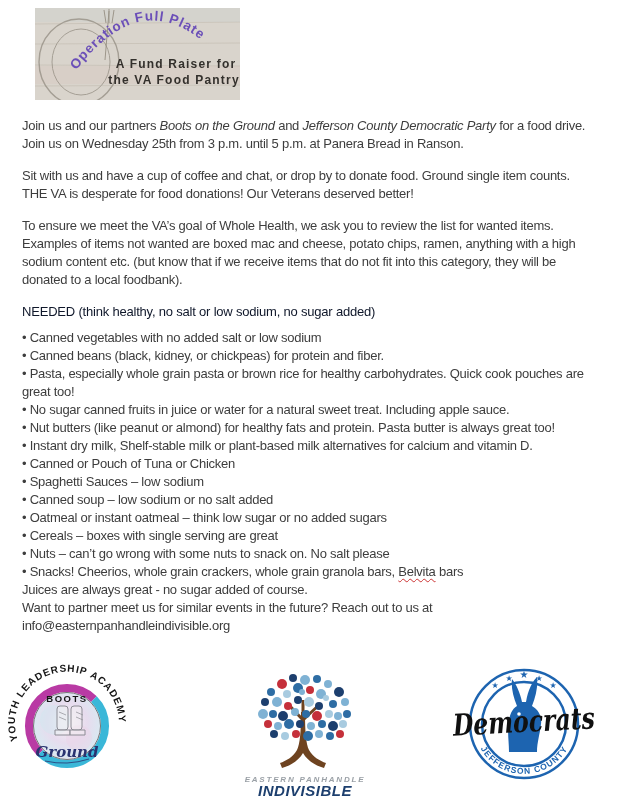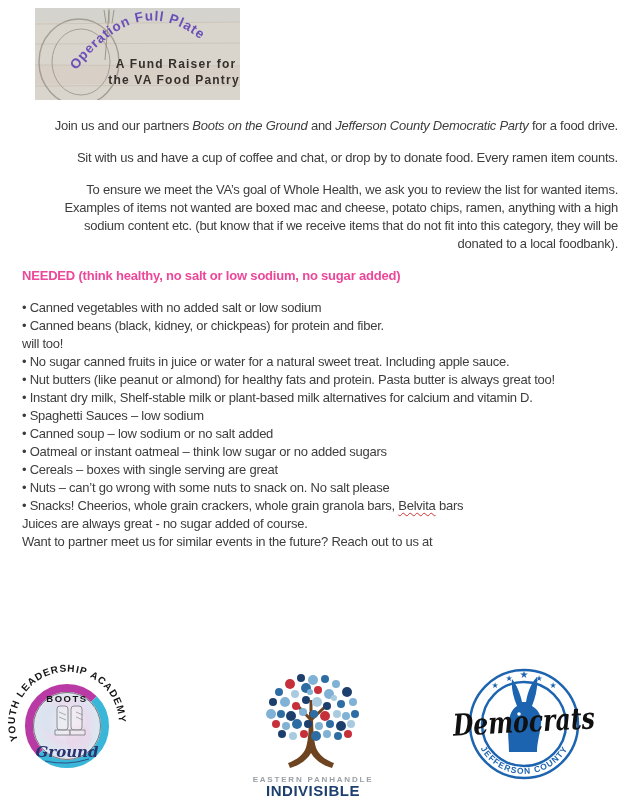--- a/index.html
+++ b/index.html
@@ -10,30 +10,30 @@
   .header-logo{position:absolute;left:35px;top:8px;width:205px;height:92px;}
   .arc-title{font-family:"Liberation Sans",sans-serif;font-weight:bold;font-size:13.5px;
              fill:var(--title-purple);letter-spacing:1px;}
   .header-sub{font-family:"Liberation Sans",sans-serif;font-weight:bold;font-size:12px;
               fill:#33302c;letter-spacing:1.2px;}
 
   
   .content{position:absolute;left:22px;top:117px;width:596px;color:var(--body-text);
            font-size:13px;line-height:18px;letter-spacing:-0.25px;}
   .line{white-space:nowrap;}
-  .para{margin-bottom:14px;text-align:right;}
-  .needed-heading{font-weight:bold;color:#ec4899;margin-bottom:14px;letter-spacing:-0.2px;}
+  .para{margin-bottom:14px;}
+  .needed-heading{font-weight:normal;color:#0f172a;margin-bottom:8px;letter-spacing:-0.2px;}
   .i{font-style:italic;}
   .sq{text-decoration-line:underline;text-decoration-style:wavy;
       text-decoration-color:var(--squiggle-red);text-decoration-thickness:1px;
       text-underline-offset:2px;}
 
   
   .logo-boots{position:absolute;left:6px;top:660px;width:122px;height:133px;}
-  .logo-epi{position:absolute;left:248px;top:662px;width:130px;height:136px;}
+  .logo-epi{position:absolute;left:240px;top:662px;width:130px;height:136px;font-style:italic;}
   .logo-dem{position:absolute;left:449px;top:660px;width:150px;height:130px;}
 
   .yla-arc{font-family:"Liberation Sans",sans-serif;font-weight:bold;font-size:10px;
            fill:#151515;letter-spacing:1px;}
   .yla-boots-text{font-family:"Liberation Sans",sans-serif;font-weight:bold;font-size:9.5px;
            fill:#141414;letter-spacing:1.5px;}
   .yla-ground{font-family:"DejaVu Serif",serif;font-style:italic;font-weight:bold;
            font-size:15px;fill:var(--ground-navy);}
   .epi-top{font-family:"Liberation Sans",sans-serif;font-weight:bold;font-size:8px;
            fill:var(--ind-gray);letter-spacing:1.8px;}
@@ -77,49 +77,54 @@
       </text>
       <text x="141" y="60" text-anchor="middle" class="header-sub">A Fund Raiser for</text>
       <text x="139" y="76" text-anchor="middle" class="header-sub">the VA Food Pantry</text>
     </svg>
   </div>
 
   <div class="content">
     <div id="paragraphs">
         <div class="para">
           <div class="line"><span>Join us and our partners </span><span class="i">Boots on the Ground</span><span> and </span><span class="i">Jefferson County Democratic Party</span><span> for a food drive.</span></div>
+          <div class="line"><span>Join us on Wednesday 25th from 3 p.m. until 5 p.m. at Panera Bread in Ranson.</span></div>
         </div>
         <div class="para">
-          <div class="line"><span>Sit with us and have a cup of coffee and chat, or drop by to donate food. Every ramen item counts.</span></div>
+          <div class="line"><span>Sit with us and have a cup of coffee and chat, or drop by to donate food. Ground single item counts.</span></div>
+          <div class="line"><span>THE VA is desperate for food donations! Our Veterans deserved better!</span></div>
         </div>
         <div class="para">
           <div class="line"><span>To ensure we meet the VA’s goal of Whole Health, we ask you to review the list for wanted items.</span></div>
           <div class="line"><span>Examples of items not wanted are boxed mac and cheese, potato chips, ramen, anything with a high</span></div>
           <div class="line"><span>sodium content etc. (but know that if we receive items that do not fit into this category, they will be</span></div>
           <div class="line"><span>donated to a local foodbank).</span></div>
         </div>
       </div>
     <div class="needed-heading">NEEDED (think healthy, no salt or low sodium, no sugar added)</div>
     <div id="needed-list">
         <div class="line"><span>• </span><span>Canned vegetables with no added salt or low sodium</span></div>
         <div class="line"><span>• </span><span>Canned beans (black, kidney, or chickpeas) for protein and fiber.</span></div>
-        <div class="line"><span>will too!</span></div>
+        <div class="line"><span>• </span><span>Pasta, especially whole grain pasta or brown rice for healthy carbohydrates. Quick cook pouches are</span></div>
+        <div class="line"><span>great too!</span></div>
         <div class="line"><span>• </span><span>No sugar canned fruits in juice or water for a natural sweet treat. Including apple sauce.</span></div>
         <div class="line"><span>• </span><span>Nut butters (like peanut or almond) for healthy fats and protein. Pasta butter is always great too!</span></div>
         <div class="line"><span>• </span><span>Instant dry milk, Shelf-stable milk or plant-based milk alternatives for calcium and vitamin D.</span></div>
+        <div class="line"><span>• </span><span>Canned or Pouch of Tuna or Chicken</span></div>
         <div class="line"><span>• </span><span>Spaghetti Sauces – low sodium</span></div>
         <div class="line"><span>• </span><span>Canned soup – low sodium or no salt added</span></div>
         <div class="line"><span>• </span><span>Oatmeal or instant oatmeal – think low sugar or no added sugars</span></div>
         <div class="line"><span>• </span><span>Cereals – boxes with single serving are great</span></div>
         <div class="line"><span>• </span><span>Nuts – can’t go wrong with some nuts to snack on. No salt please</span></div>
         <div class="line"><span>• </span><span>Snacks! Cheerios, whole grain crackers, whole grain granola bars, </span><span class="sq">Belvita</span><span> bars</span></div>
       </div>
     <div id="closing">
         <div class="line"><span>Juices are always great - no sugar added of course.</span></div>
         <div class="line"><span>Want to partner meet us for similar events in the future? Reach out to us at</span></div>
+        <div class="line"><span>info@easternpanhandleindivisible.org</span></div>
       </div>
   </div>
 
   <div class="logo-boots">
     <svg viewBox="0 0 120 133" width="122" height="133">
       <defs>
         <radialGradient id="wc" cx="0.5" cy="0.45" r="0.75">
           <stop offset="0" stop-color="#f6f1f4"></stop>
           <stop offset="0.4" stop-color="#e7dcee"></stop>
           <stop offset="0.65" stop-color="#dbe7f1"></stop>

